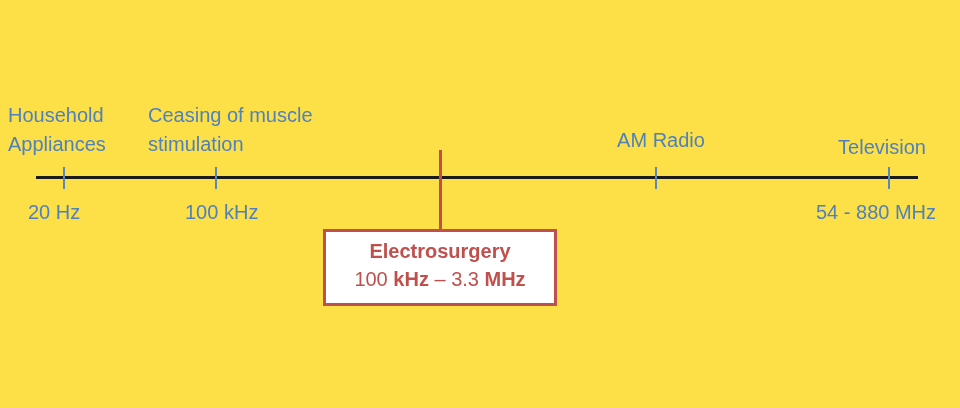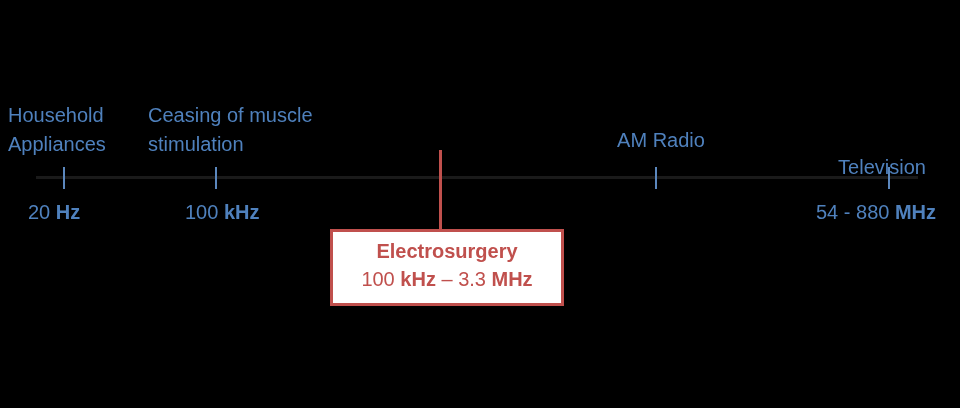--- a/index.html
+++ b/index.html
@@ -4,21 +4,21 @@
 <style>
   html, body {
     margin: 0;
     padding: 0;
     background: #ffffff;
   }
   #stage {
     position: relative;
     width: 960px;
     height: 408px;
-    background: #000000;
+    background: #fde047;
     font-family: "Liberation Sans", sans-serif;
     overflow: hidden;
   }
 
   
   .axis-line {
     position: absolute;
     left: 36px;
     top: 176px;
     width: 882px;
@@ -43,49 +43,49 @@
   .marker-label {
     position: absolute;
     color: #4f81bd;
     font-size: 20px;
     line-height: 29px;
     white-space: pre-line;
   }
   .marker-label.l1 { left: 8px;   top: 101px; }
   .marker-label.l2 { left: 148px; top: 101px; }
   .marker-label.l3 { left: 585px; top: 126px; width: 152px; text-align: center; }
-  .marker-label.l4 { left: 806px; top: 133px; width: 152px; text-align: center; margin-top: 20px; }
+  .marker-label.l4 { left: 806px; top: 133px; width: 152px; text-align: center; }
 
   
   .marker-value {
     position: absolute;
     top: 199px;
     color: #4f81bd;
     font-size: 20px;
     line-height: 26px;
     white-space: nowrap;
   }
   .marker-value.v1 { left: 28px; }
   .marker-value.v2 { left: 185px; }
   .marker-value.v3 { left: 594px; }
   .marker-value.v4 { left: 816px; }
-  .marker-value .unit { font-weight: bold; }
+  .marker-value .unit { font-weight: normal; }
 
   
   .callout-connector {
     position: absolute;
     left: 439px;
     top: 150px;
     width: 3px;
     height: 79px;
     background: #c0504d;
   }
   .callout-box {
     position: absolute;
-    left: 330px;
+    left: 323px;
     top: 229px;
     width: 228px;
     height: 66px;
     border: 3px solid #c0504d;
     background: #ffffff;
     color: #c0504d;
     text-align: center;
     font-size: 20px;
     line-height: 28px;
     padding-top: 5px;

